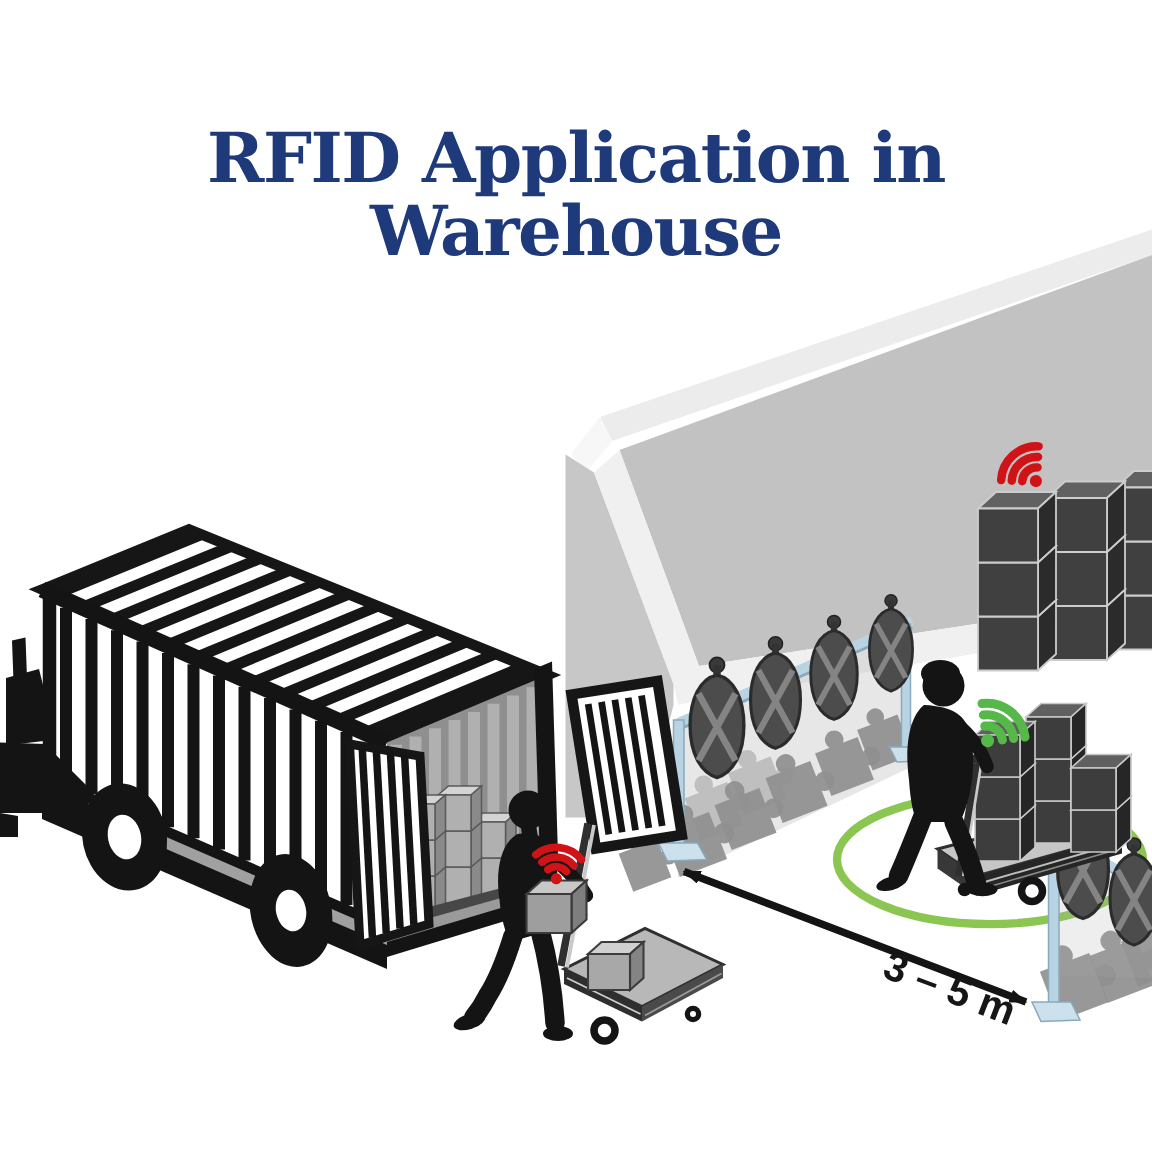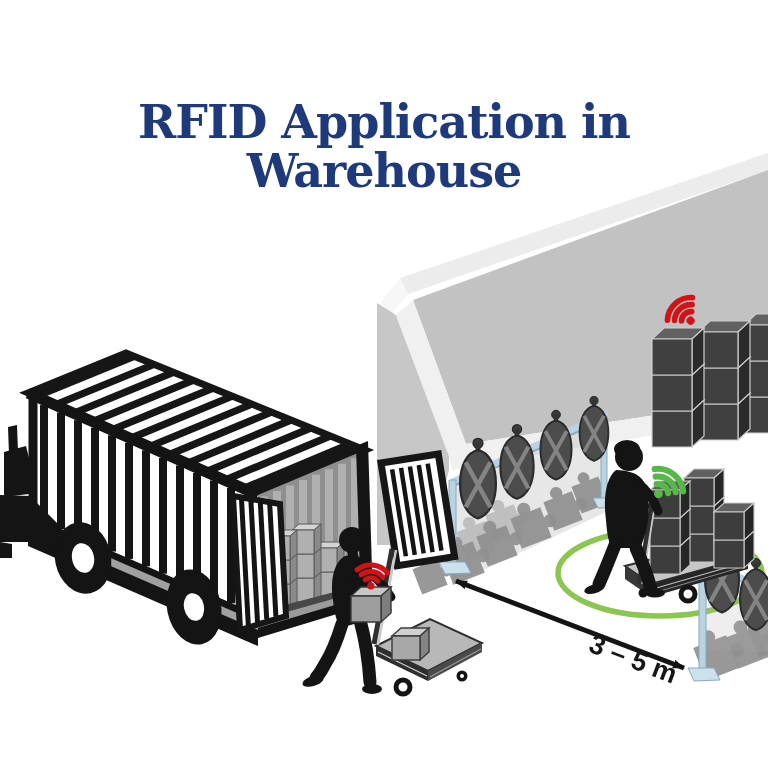--- a/index.html
+++ b/index.html
@@ -1,18 +1,18 @@
 <!DOCTYPE html>
 <html style="--title_navy: #1e3a7a; --signal_red: #d01317; --signal_green: #56b848; --zone_green: #8cc652; --gate_blue: #b9d3e3; --gate_blue_dark: #87aabf; --gate_base_blue: #cde1ed; --wall_gray: #c2c2c2; --wall_edge_light: #f0f0f0; --floor_shadow: #8f8f8f; --ink: #141414;"><head>
 <meta charset="utf-8">
 <style>
   html,body{margin:0;padding:0;background:#fff;}
   .stage{position:relative;width:768px;height:768px;background:#fff;overflow:hidden;
          font-family:"Liberation Sans",sans-serif;}
-  .title{position:absolute;top:67px;left:0;width:100%;text-align:center;
+  .title{position:absolute;top:50px;left:0;width:100%;text-align:center;
          font-family:"DejaVu Serif","Liberation Serif",serif;font-weight:bold;
          font-size:46px;line-height:1.06;letter-spacing:-1px;color:var(--title_navy,#1e3a7a);}
   .dist-label{position:absolute;left:558px;top:644px;width:150px;text-align:center;
               font-family:"Liberation Sans",sans-serif;font-weight:bold;font-size:27px;
               color:#161616;transform:rotate(21deg);transform-origin:center;}
   svg.scene{position:absolute;left:0;top:0;}
 </style>
 </head>
 <body>
 

